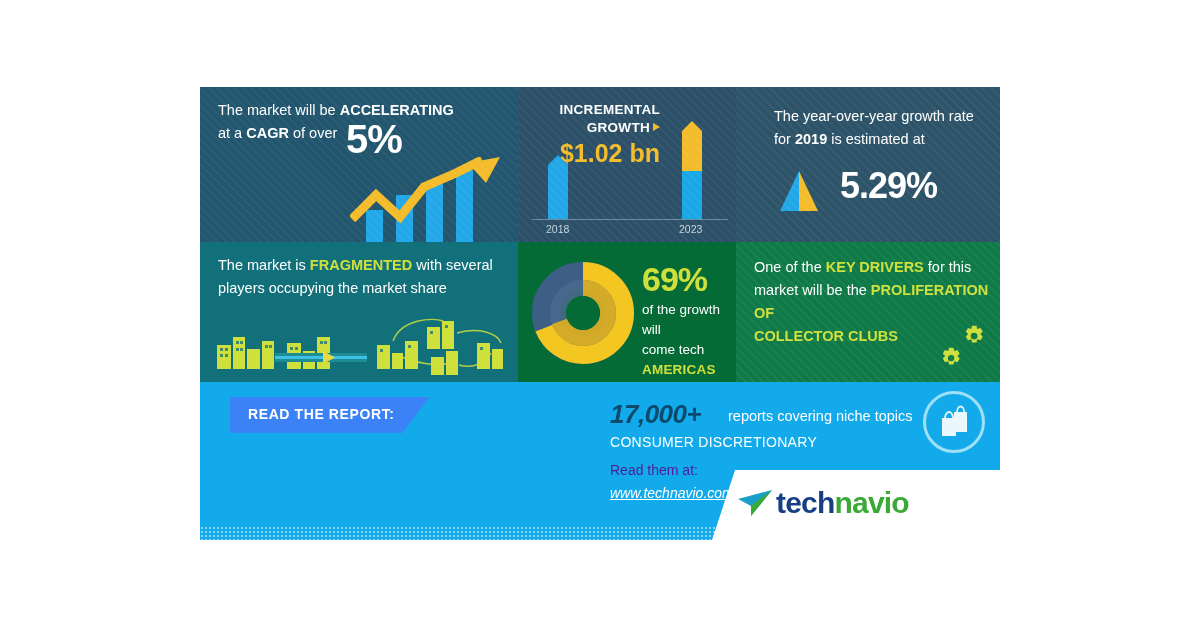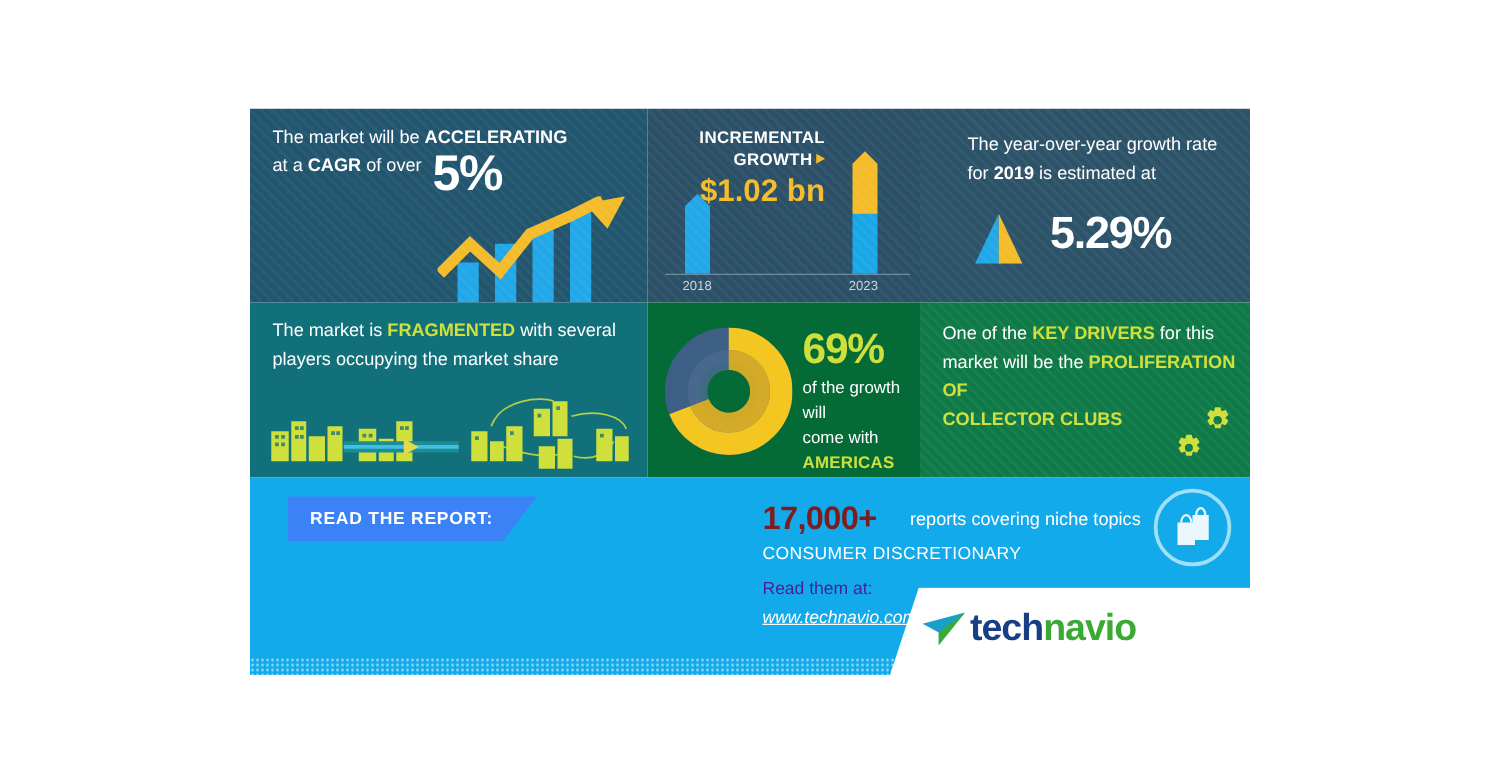--- a/index.html
+++ b/index.html
@@ -65,21 +65,21 @@
   .ribbon{position:absolute;left:30px;top:15px;width:200px;height:36px;background:#3b82f6;
           clip-path:polygon(0 0,100% 0,86% 100%,0 100%);}
   .ribbon span{position:absolute;left:18px;top:9px;color:#fff;font-size:14px;font-weight:bold;letter-spacing:.6px;}
   .card{position:absolute;left:30px;top:48px;width:352px;height:90px;background:#fff;
         box-shadow:0 1px 3px rgba(0,0,0,.2);}
   .card-title{position:absolute;left:22px;top:19px;width:310px;color:#3a4a55;font-size:15px;
               line-height:22px;font-family:"Liberation Serif",serif;letter-spacing:.2px;}
   .fold{position:absolute;right:0;bottom:0;width:0;height:0;
         border-right:18px solid #13aaeb;border-top:18px solid #dfe6ea;}
 
-  .stat-big{position:absolute;left:410px;top:17px;color:#7f1d1d;font-size:26px;font-weight:bold;letter-spacing:-.5px;}
+  .stat-big{position:absolute;left:410px;top:17px;color:#0c4a6e;font-size:26px;font-weight:bold;letter-spacing:-.5px;font-style:italic;}
   .stat-small{position:absolute;left:528px;top:26px;color:#fff;font-size:14.5px;}
   .stat-cat{position:absolute;left:410px;top:52px;color:#fff;font-size:14px;letter-spacing:.3px;}
   .read-at{position:absolute;left:410px;top:80px;color:#4c1d95;font-size:14px;}
   .url{position:absolute;left:410px;top:103px;color:#fff;font-size:14px;font-style:italic;
        text-decoration:underline;}
   .bagcircle{position:absolute;left:723px;top:9px;width:56px;height:56px;border:3px solid #9ee0f7;border-radius:50%;}
 
   .logobox{position:absolute;left:512px;top:88px;width:288px;height:70px;background:#fff;
            clip-path:polygon(8% 0,100% 0,100% 100%,0 100%);}
   .logo{position:absolute;left:64px;top:16px;font-size:30px;font-weight:bold;letter-spacing:-.8px;}
@@ -210,21 +210,21 @@
         <circle cx="51" cy="51" r="37" fill="none" stroke="#3e5f85" stroke-width="28"></circle>
         <circle cx="51" cy="51" r="37" fill="none" stroke="#f4c622" stroke-width="28" stroke-dasharray="160.4 72.1" stroke-dashoffset="0" transform="rotate(-90 51 51)"></circle>
 
         <circle cx="51" cy="51" r="25" fill="none" stroke="#4a6a8f" stroke-width="16" opacity=".85"></circle>
         <circle cx="51" cy="51" r="25" fill="none" stroke="#e0b01f" stroke-width="16" stroke-dasharray="108.4 48.7" transform="rotate(-90 51 51)" opacity=".9"></circle>
         <circle cx="51" cy="51" r="17" fill="#046b36"></circle>
       </svg>
       <div class="d-pct">69%</div>
       <div class="d-sub">
         <span>of the growth will</span><br>
-        <span>come with</span><br>
+        <span>come tech</span><br>
         <b>AMERICAS</b>
       </div>
     </div>
 
     <div class="panel p-drv stripes">
       <div class="drv-txt">
         <span>One of the </span><b>KEY DRIVERS</b><span> for this</span><br>
         <span>market will be the </span><b>PROLIFERATION OF</b><br>
         <b>COLLECTOR CLUBS</b>
       </div>

